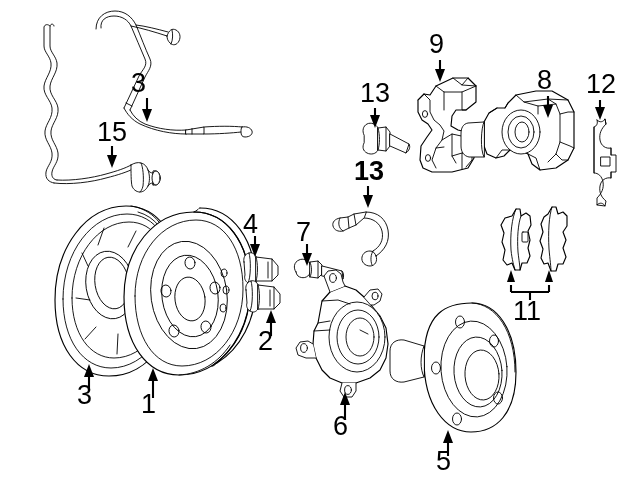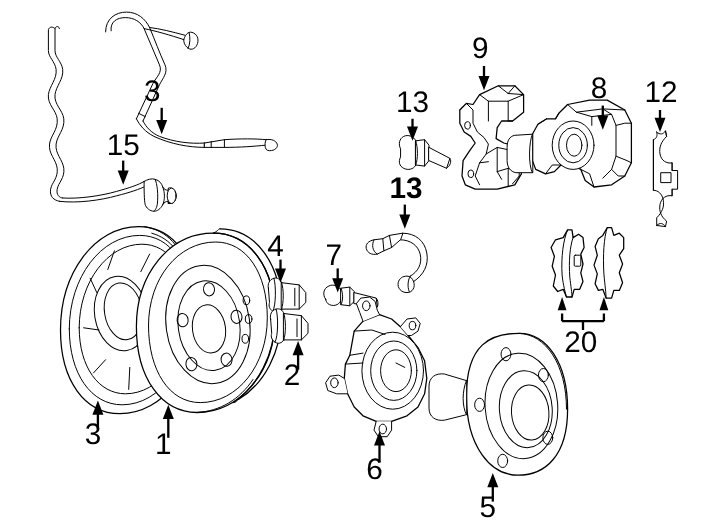--- a/index.html
+++ b/index.html
@@ -512,19 +512,19 @@
   <div class="callout-label" style="left:141px; top:391px;">1</div>
   <div class="callout-label" style="left:258px; top:328px;">2</div>
   <div class="callout-label" style="left:77px;  top:382px;">3</div>
   <div class="callout-label" style="left:243px; top:211px;">4</div>
   <div class="callout-label" style="left:436px; top:448px;">5</div>
   <div class="callout-label" style="left:333px; top:413px;">6</div>
   <div class="callout-label" style="left:296px; top:219px;">7</div>
   <div class="callout-label" style="left:537px; top:67px;">8</div>
   <div class="callout-label" style="left:429px; top:31px;">9</div>
   <div class="callout-label" style="left:360px; top:80px;">13</div>
-  <div class="callout-label" style="left:513px; top:298px;">20</div>
+  <div class="callout-label" style="left:513px; top:298px;">11</div>
   <div class="callout-label" style="left:586px; top:71px;">12</div>
   <div class="callout-label" style="left:354px; top:158px;font-weight:bold;">13</div>
   <div class="callout-label" style="left:131px; top:70px;">3</div>
   <div class="callout-label" style="left:97px;  top:119px;">15</div>
 
 </div>
 
 </body></html>

